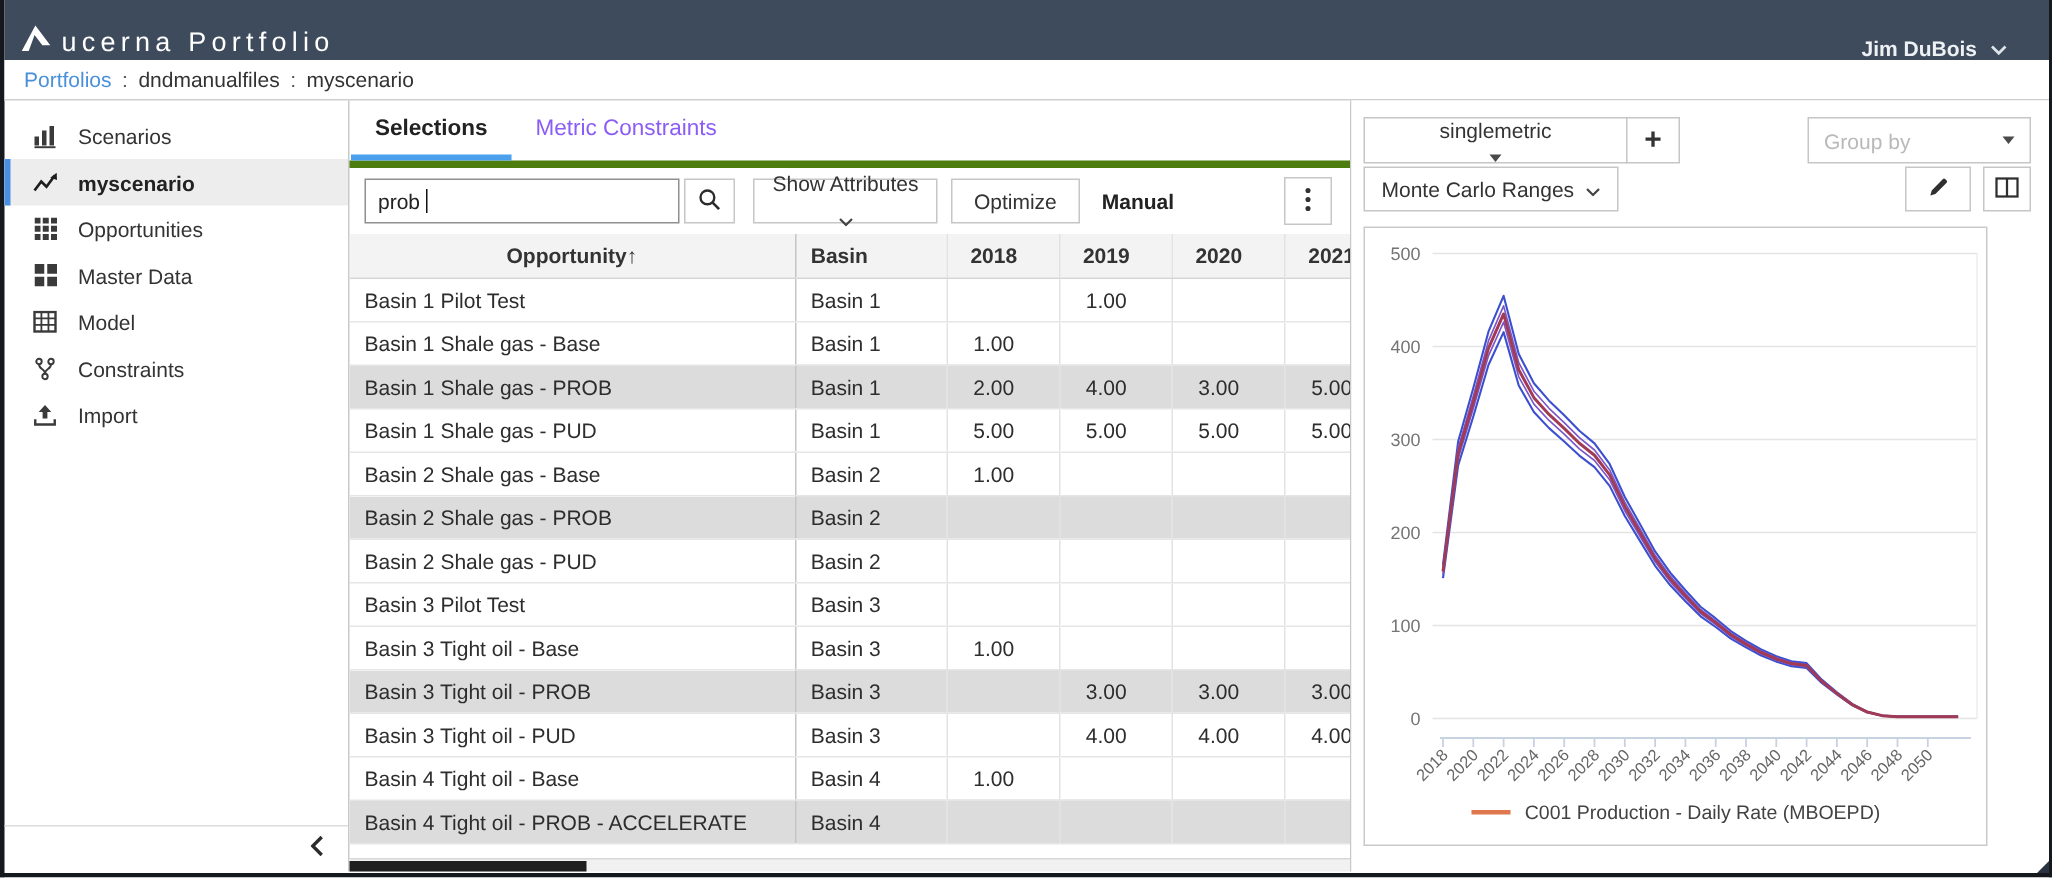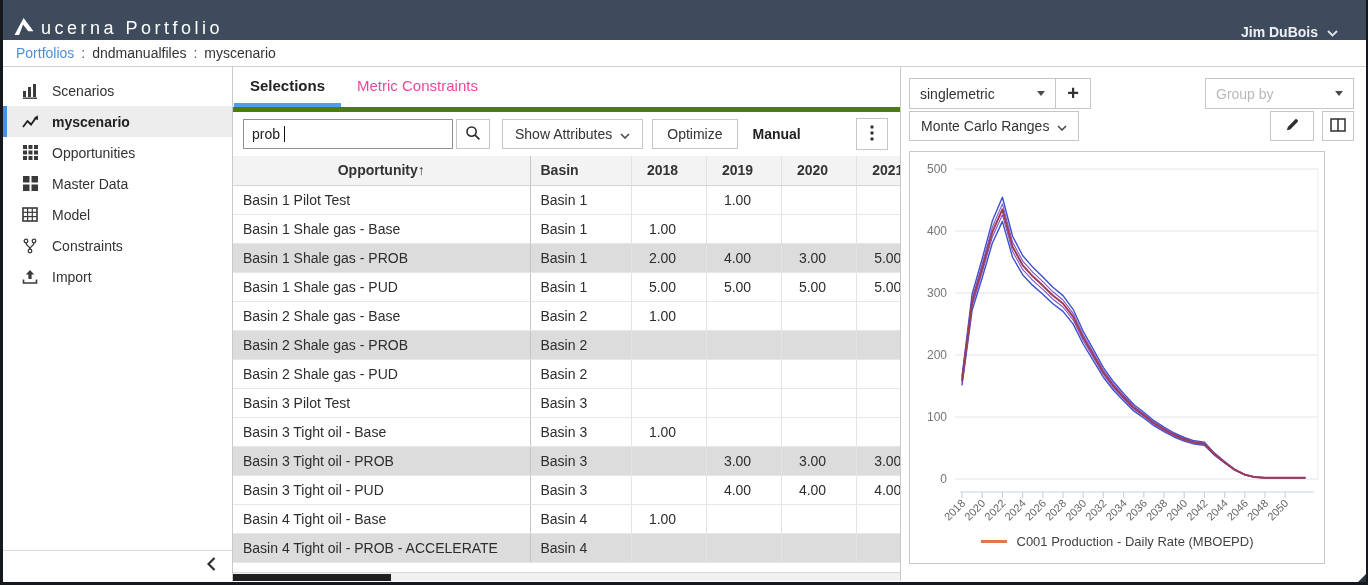--- a/index.html
+++ b/index.html
@@ -25,30 +25,30 @@
   
   .sidebar { width:230px; border-right:1px solid #c9c9c9; position:relative; padding-top:8px; flex:none; }
   .side-item { height:31px; display:flex; align-items:center; gap:13px; padding-left:14px; font-size:14px; color:#333; cursor:pointer; border-left:4px solid transparent; }
   .side-item .ic { width:18px; display:flex; justify-content:center; }
   .side-item.active { background:#ededed; border-left:4px solid #4a90e2; font-weight:bold; color:#222; }
   .side-collapse { position:absolute; bottom:0; left:0; right:0; height:31px; border-top:1px solid #dcdcdc; display:flex; align-items:center; justify-content:flex-end; padding-right:16px; cursor:pointer; }
 
   
   .center { width:668px; border-right:1px solid #c9c9c9; position:relative; flex:none; }
   .tabs { height:45px; border-bottom:5px solid #4d7c0f; display:flex; align-items:flex-end; padding-left:1px; }
-  .tab { position:relative; padding:0 16px; height:44px; display:flex; align-items:center; font-size:15px; color:#ec4899; cursor:pointer; }
+  .tab { position:relative; padding:0 16px; height:44px; display:flex; align-items:center; font-size:15px; color:#8b5cf6; cursor:pointer; }
   .tab.active { font-weight:bold; color:#222; }
   .tab.active::after { content:""; position:absolute; left:0; right:0; bottom:0; height:4px; background:#4aa0ec; }
   .toolbar { height:44px; display:flex; align-items:center; padding:0 12px 0 10px; }
   .search-box { position:relative; width:210px; height:30px; }
   .search-box input { width:100%; height:100%; border:1px solid #8f8f8f; padding:0 8px; font-size:14px; font-family:inherit; color:#222; outline:none; }
   .caret { position:absolute; left:41px; top:7px; width:1px; height:16px; background:#111; }
   .btn { height:30px; background:#fff; border:1px solid #c6c6c6; display:flex; align-items:center; justify-content:center; font-size:14px; color:#333; cursor:pointer; }
   .search-btn { width:34px; margin-left:3px; }
-  .attr-btn { margin-left:12px; padding:0 12px; gap:8px; }
+  .attr-btn { margin-left:12px; padding:0 12px; gap:8px;flex-direction:column; }
   .optimize-btn { margin-left:9px; padding:0 14px; }
   .mode-label { margin-left:15px; font-size:14px; font-weight:bold; color:#222; cursor:pointer; }
   .kebab-btn { width:32px; height:32px; margin-left:auto; }
 
   .table-wrap { height:416px; overflow:hidden; }
   table { border-collapse:collapse; table-layout:fixed; width:698px; font-size:14px; }
   th { height:29px; background:#f3f3f3; border-bottom:1px solid #d5d5d5; font-weight:bold; color:#333; text-align:center; }
   td { height:29px; border-bottom:1px solid #e6e6e6; color:#2d2d2d; }
   .c-opp { text-align:left; padding-left:10px; white-space:nowrap; overflow:hidden; }
   .c-basin { text-align:left; padding-left:10px; border-left:1px solid #c5c5c5; }
@@ -56,21 +56,21 @@
   tr.hl td { background:#dcdcdc; }
   .hscroll { position:absolute; bottom:0; left:0; right:0; height:9px; background:#f1f1f1; border-top:1px solid #d8d8d8; }
   .hscroll-thumb { position:absolute; left:0; top:1px; width:158px; height:7px; background:#1f1f1f; cursor:pointer; }
 
   
   .right { flex:1; padding:0 12px 0 8px; position:relative; background:#fff; }
   .ctrl-row { display:flex; align-items:center; }
   .row1 { margin-top:11px; }
   .row2 { margin-top:2px; }
   .select { height:31px; background:#fff; border:1px solid #c6c6c6; display:flex; align-items:center; justify-content:space-between; padding:0 10px; font-size:14px; cursor:pointer; }
-  .metric-select { width:147px; }
+  .metric-select { width:176px;flex-direction:column; }
   .plus-btn { width:36px; height:31px; margin-left:-1px; font-size:20px; font-weight:bold; }
   .groupby-select { width:149px; margin-left:auto; color:#b9b9b9; }
   .ranges-btn { height:30px; padding:12px 11px; gap:8px; font-size:14px; }
   .edit-btn { width:44px; height:30px; margin-left:auto; }
   .cols-btn { width:32px; height:30px; margin-left:8px; }
   .tri { width:0; height:0; border-left:4px solid transparent; border-right:4px solid transparent; border-top:5px solid #4a4a4a; }
 
   .chart-card { margin-top:10px; width:416px; height:413px; border:1px solid #c9c9c9; background:#fff; position:relative; }
   .legend { position:absolute; bottom:14px; left:0; right:0; display:flex; align-items:center; justify-content:center; gap:10px; }
   .legend-swatch { width:26px; height:3px; background:#e0764c; }

